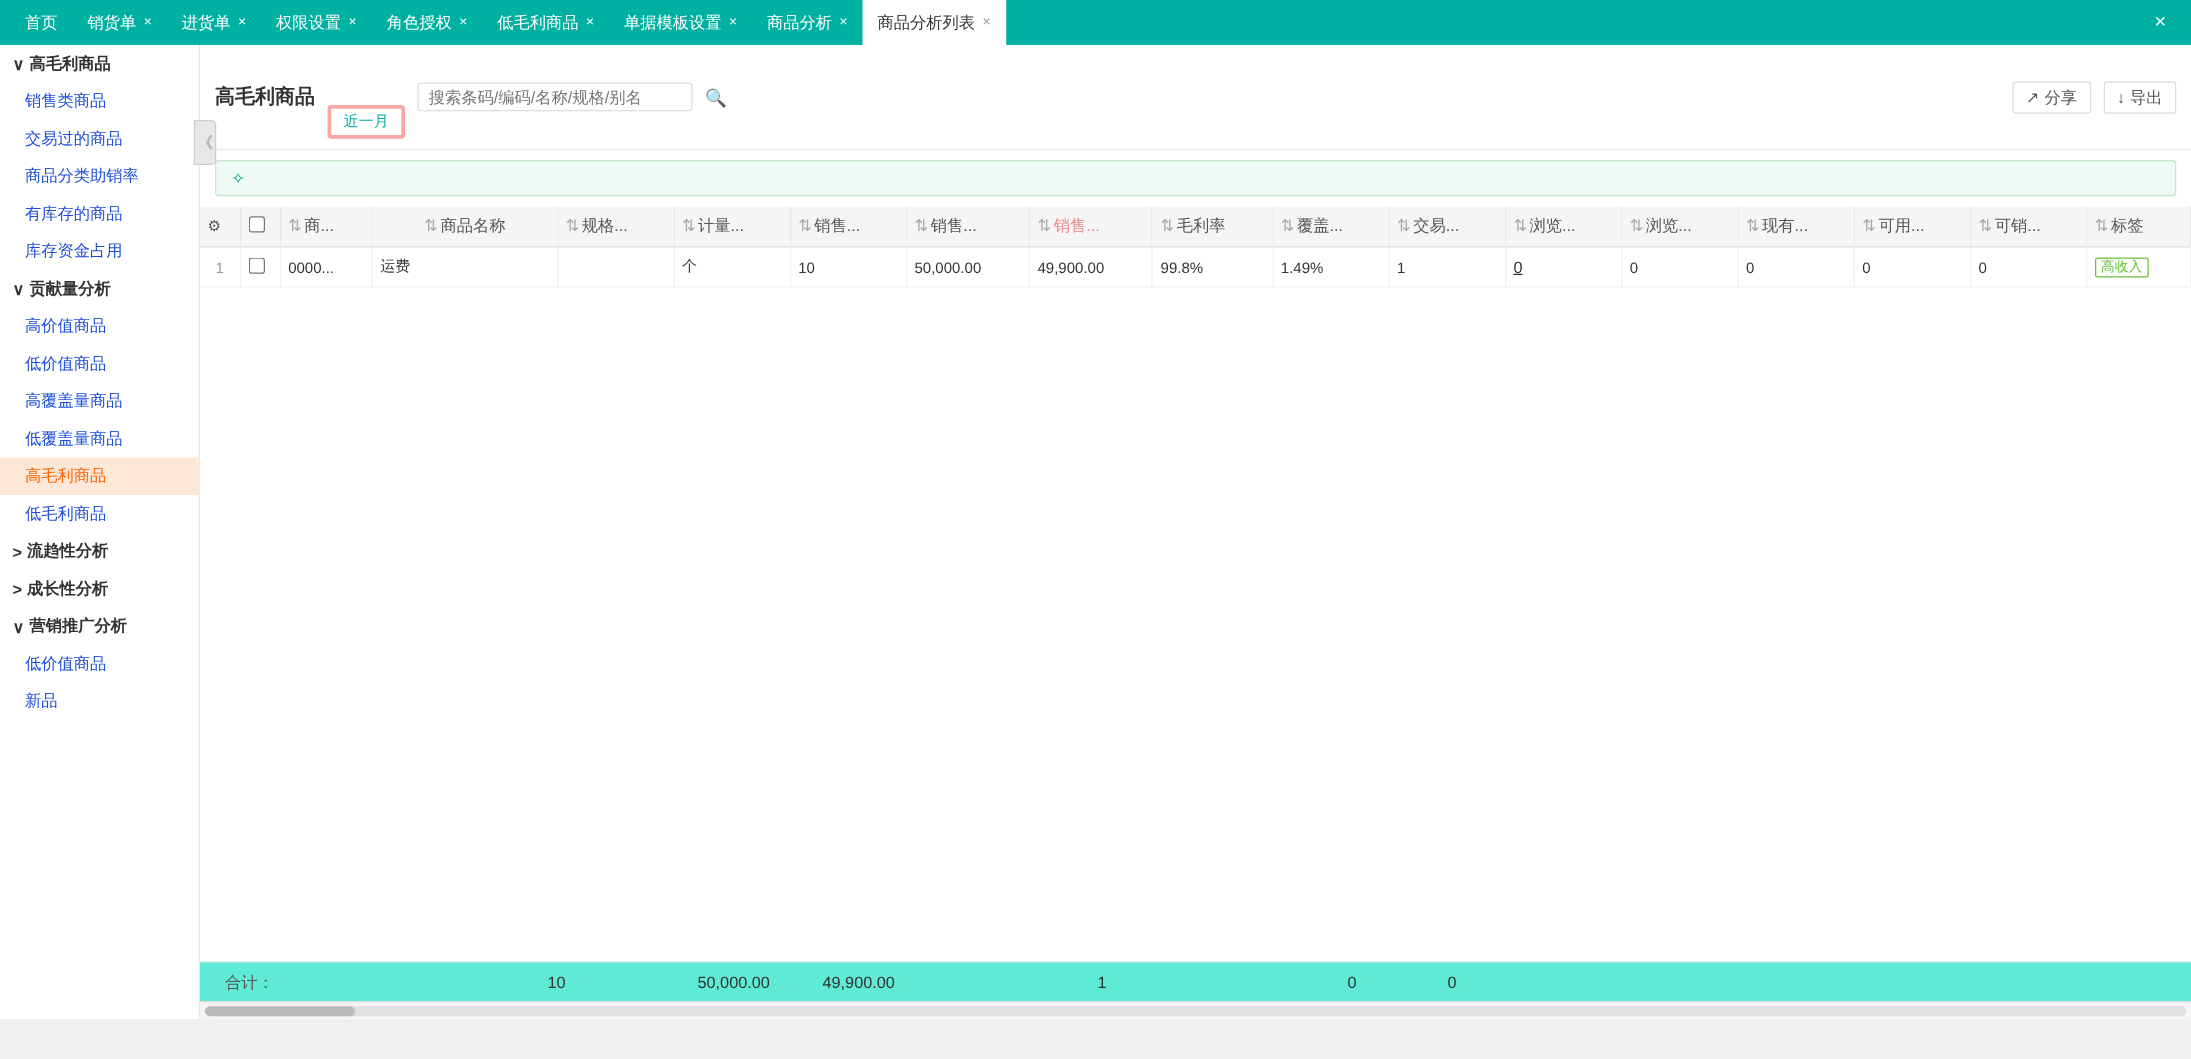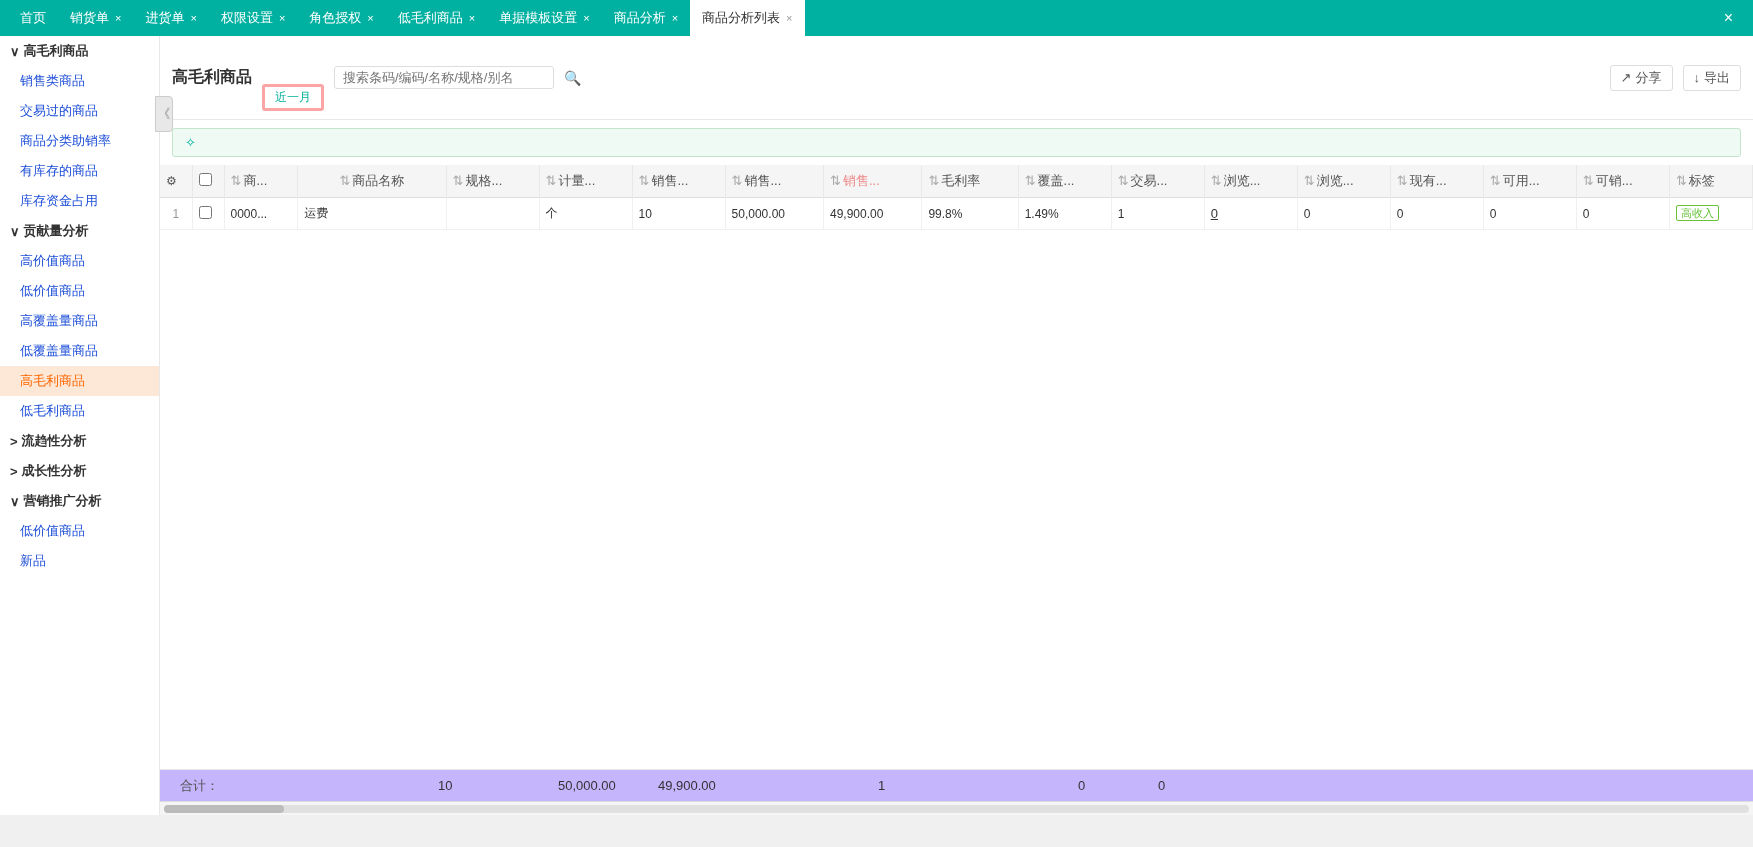--- a/index.html
+++ b/index.html
@@ -215,21 +215,21 @@
       font-size: 11px;
       border: 1px solid #67c23a;
       padding: 1px 4px;
       border-radius: 2px;
     }
     .link-underline { text-decoration: underline; cursor: pointer; }
 
     
     .footer-summary {
       height: 32px;
-      background: #c4b5fd;
+      background: #5eead4;
       border-top: 1px solid #e8e8e8;
       display: flex;
       align-items: center;
       padding: 0 12px;
       color: #555;
       font-size: 13px;
     }
     .footer-summary .sum-cells {
       display: flex;
       align-items: center;

